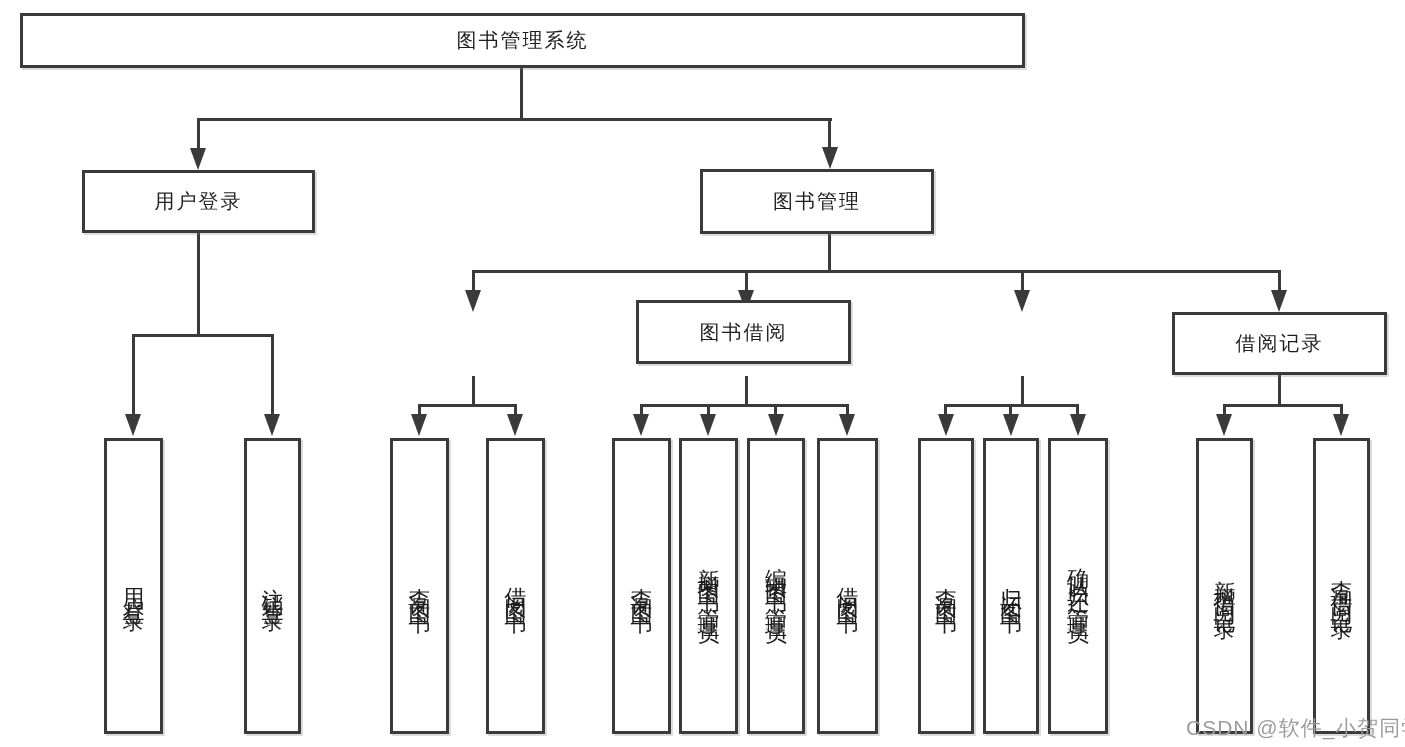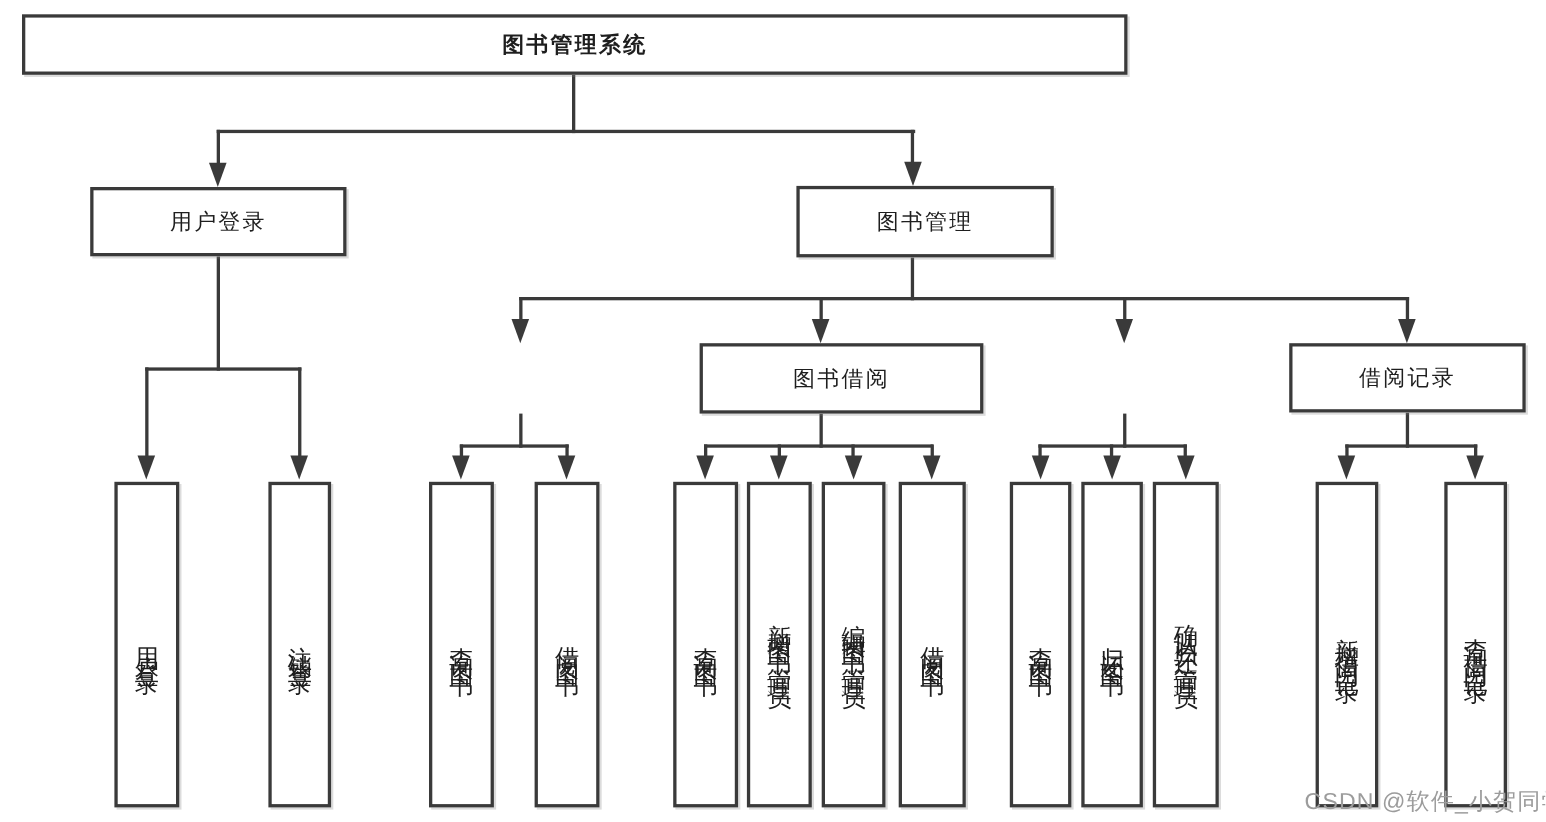--- a/index.html
+++ b/index.html
@@ -28,32 +28,32 @@
   .watermark{
     position:absolute;left:1186px;top:714px;z-index:3;
     font-size:21px;color:#9c9c9c;letter-spacing:1px;white-space:nowrap;
   }
 </style>
 </head>
 <body>
 
 <div class="canvas">
 
-  <div class="box" style="left:20px;top:13px;width:1005px;height:55px;font-weight:bold;">
+  <div class="box" style="left:20px;top:13px;width:1005px;height:55px;">
     <span class="hlabel">图书管理系统</span>
   </div>
 
   <div class="box" style="left:82px;top:170px;width:233px;height:63px;">
     <span class="hlabel">用户登录</span>
   </div>
-  <div class="box" style="left:724px;top:169px;width:234px;height:65px;">
+  <div class="box" style="left:700px;top:169px;width:234px;height:65px;">
     <span class="hlabel">图书管理</span>
   </div>
 
-  <div class="box" style="left:636px;top:312px;width:258px;height:64px;">
+  <div class="box" style="left:636px;top:300px;width:215px;height:64px;">
     <span class="hlabel">图书借阅</span>
   </div>
   <div class="box" style="left:1172px;top:312px;width:215px;height:63px;">
     <span class="hlabel">借阅记录</span>
   </div>
 
   <div class="box" style="left:104px;top:438px;width:59px;height:296px;">
     <span class="vtext">用户登录</span>
   </div>
   <div class="box" style="left:244px;top:438px;width:57px;height:296px;">

